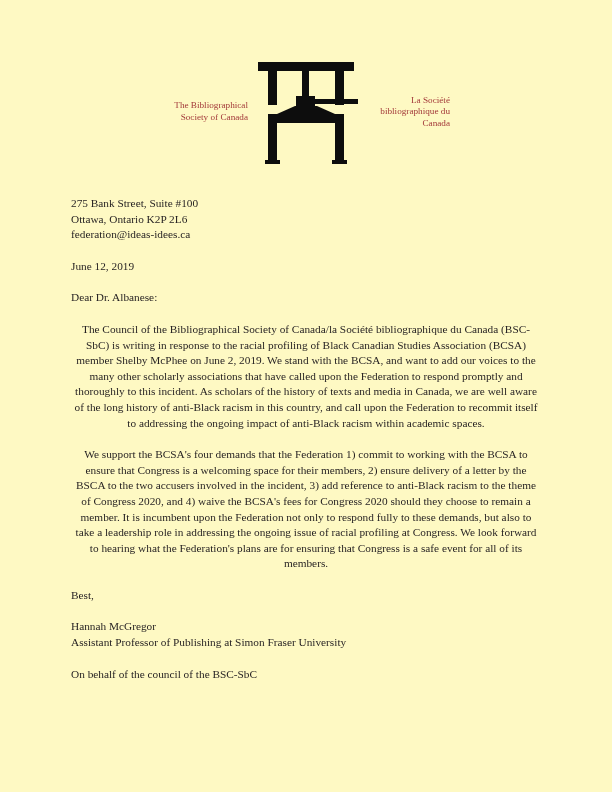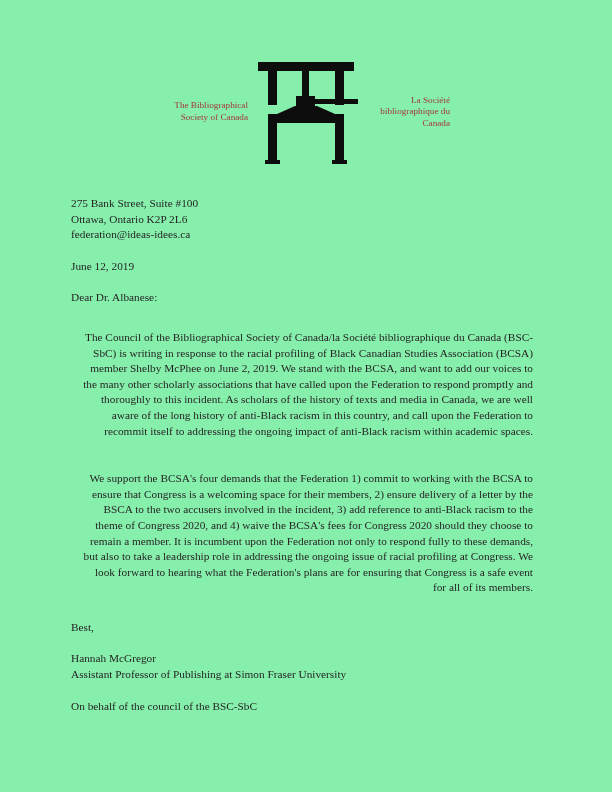--- a/index.html
+++ b/index.html
@@ -4,21 +4,21 @@
 <style>
   html, body {
     margin: 0;
     padding: 0;
     background: #ffffff;
   }
   .page {
     position: relative;
     width: 612px;
     height: 792px;
-    background: #86efac;
+    background: #fef9c3;
     margin: 0 auto;
     overflow: hidden;
     font-family: "Liberation Serif", "DejaVu Serif", serif;
     color: #231f20;
   }
 
   
   .letterhead {
     position: absolute;
     left: 0;
@@ -60,22 +60,22 @@
   }
   .block {
     margin: 0;
   }
   .addr-line {
     display: block;
   }
   .gap-md { height: 16px; }
 
   p.para {
-    margin: 8px;
-    text-align: right;
+    margin: 0;
+    text-align: center;
     font-size: 11.3px;
     line-height: 15.6px;
   }
   .sig-line { display: block; }
 </style>
 </head>
 <body>
 
 <div class="page">
 

